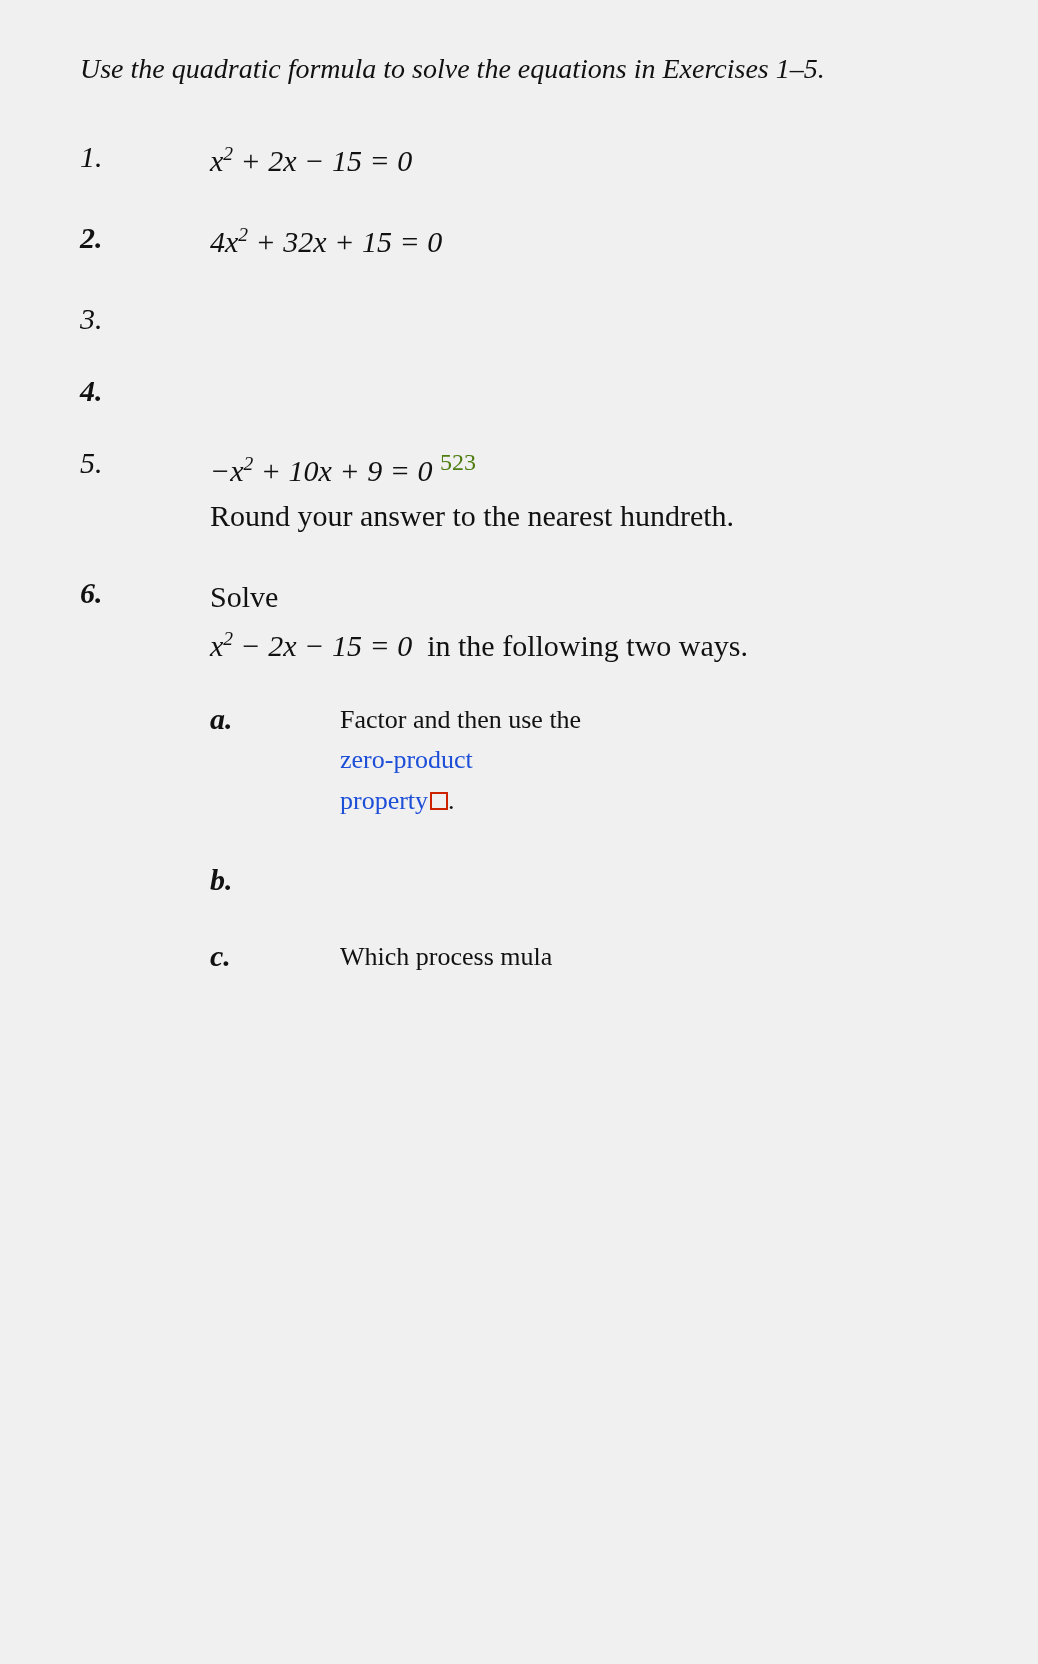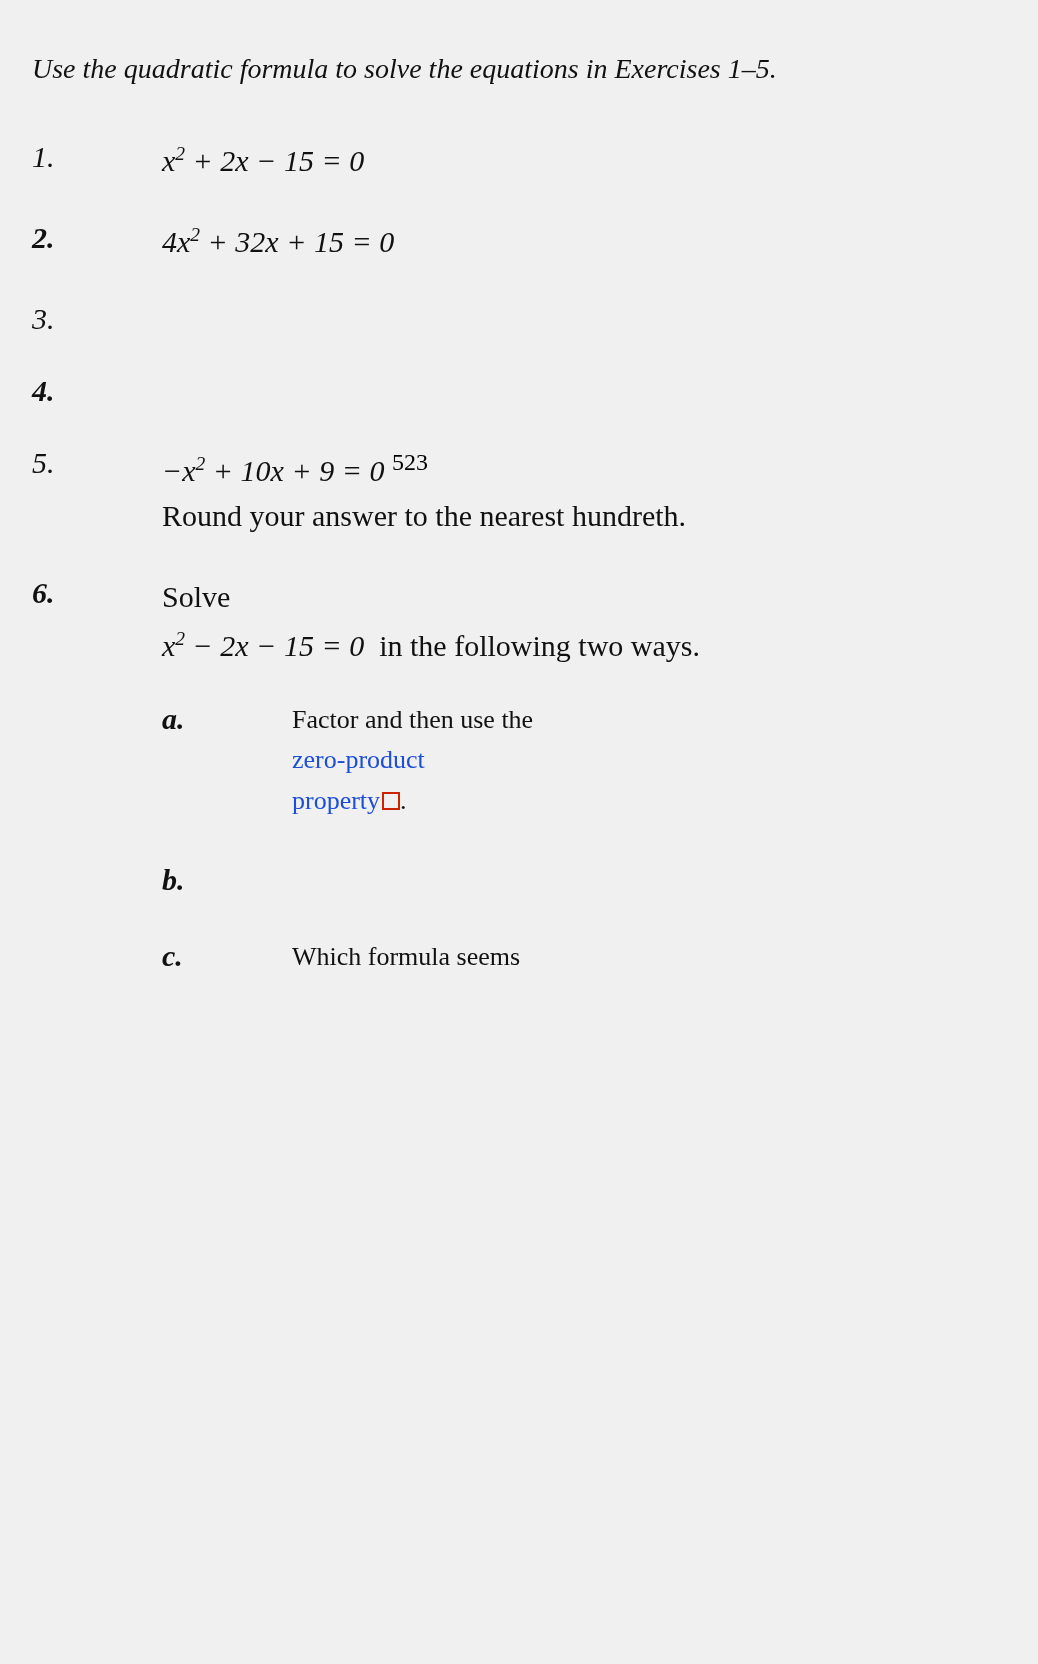--- a/index.html
+++ b/index.html
@@ -14,21 +14,21 @@
       width: 1038px;
       min-height: 1664px;
       display: flex;
       justify-content: center;
     }
 
     .page {
       background: #f0f0f0;
       width: 1038px;
       min-height: 1664px;
-      padding: 48px 56px 60px 32px;
+      padding: 48px 56px 60px 80px;
     }
 
     .intro-text {
       font-size: 28px;
       font-style: italic;
       line-height: 1.5;
       margin-bottom: 48px;
       color: #111;
     }
 
@@ -63,21 +63,21 @@
       color: #111;
       line-height: 1.5;
       flex: 1;
     }
 
     .math {
       font-style: italic;
     }
 
     .note-number {
-      color: #000000;
+      color: #4d7c0f;
       font-style: normal;
       font-size: 24px;
       vertical-align: super;
       font-family: Georgia, serif;
     }
 
     .exercise-6 {
       flex-direction: column;
     }
 
@@ -209,21 +209,21 @@
           </span>
         </li>
 
         <li class="sub-exercise-item">
           <span class="sub-exercise-label"><b><i>b.</i></b></span>
         </li>
 
         <li class="sub-exercise-item">
           <span class="sub-exercise-label"><b><i>c.</i></b></span>
           <span class="sub-exercise-content">
-            Which formula seems
+            Which process mula
           </span>
         </li>
 
       </ul>
     </div>
   </div>
 
 </div>
 
 </body></html>

